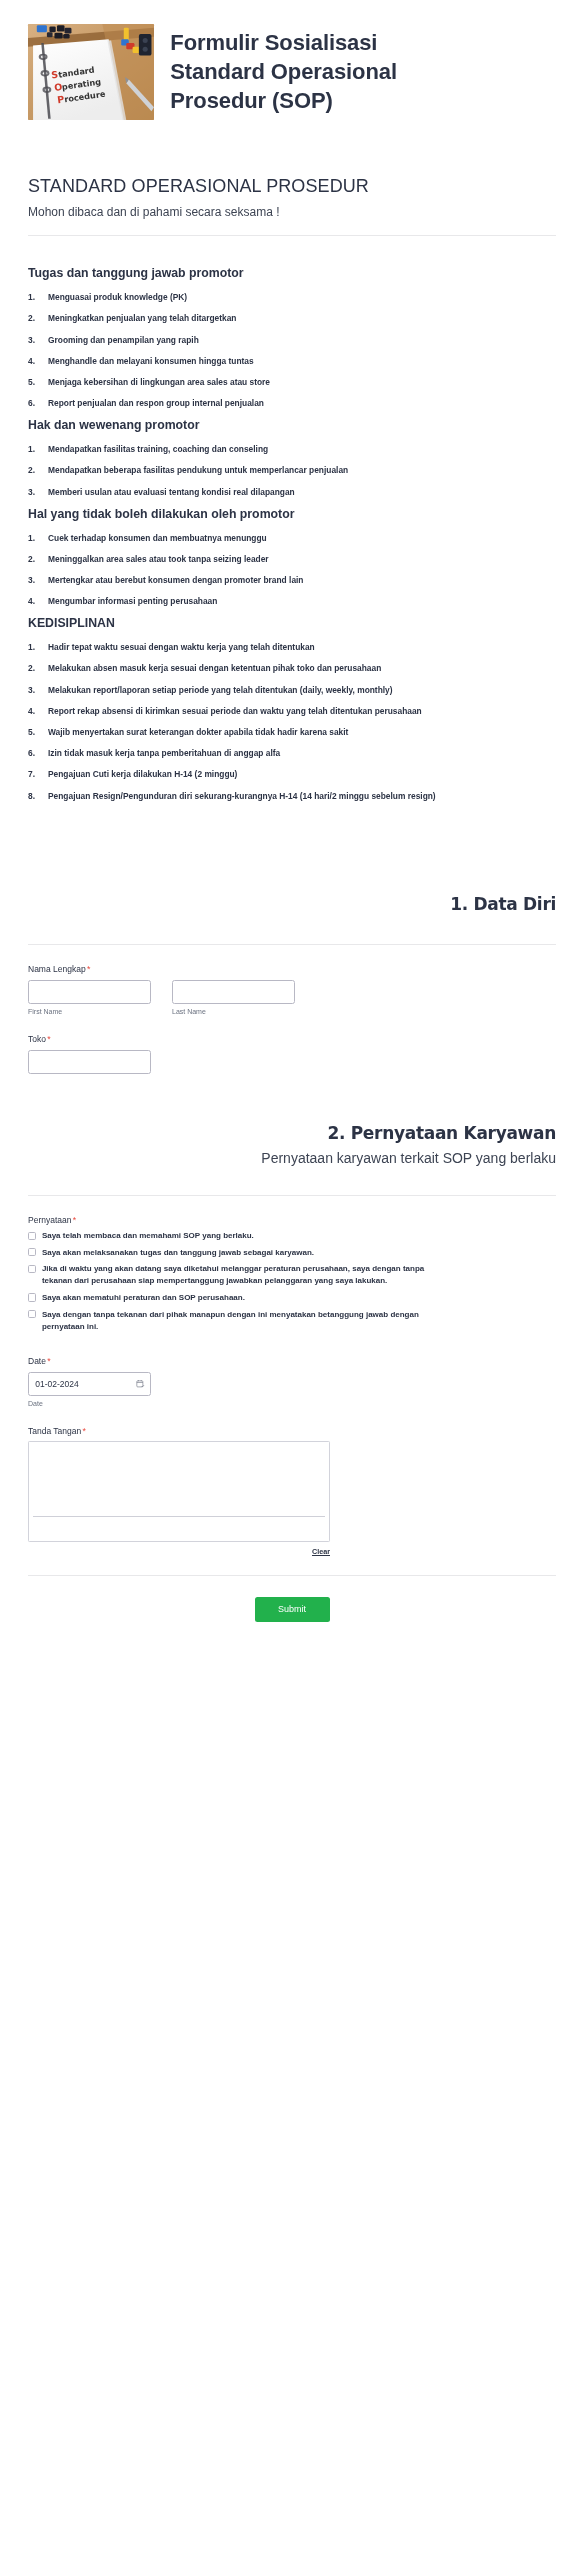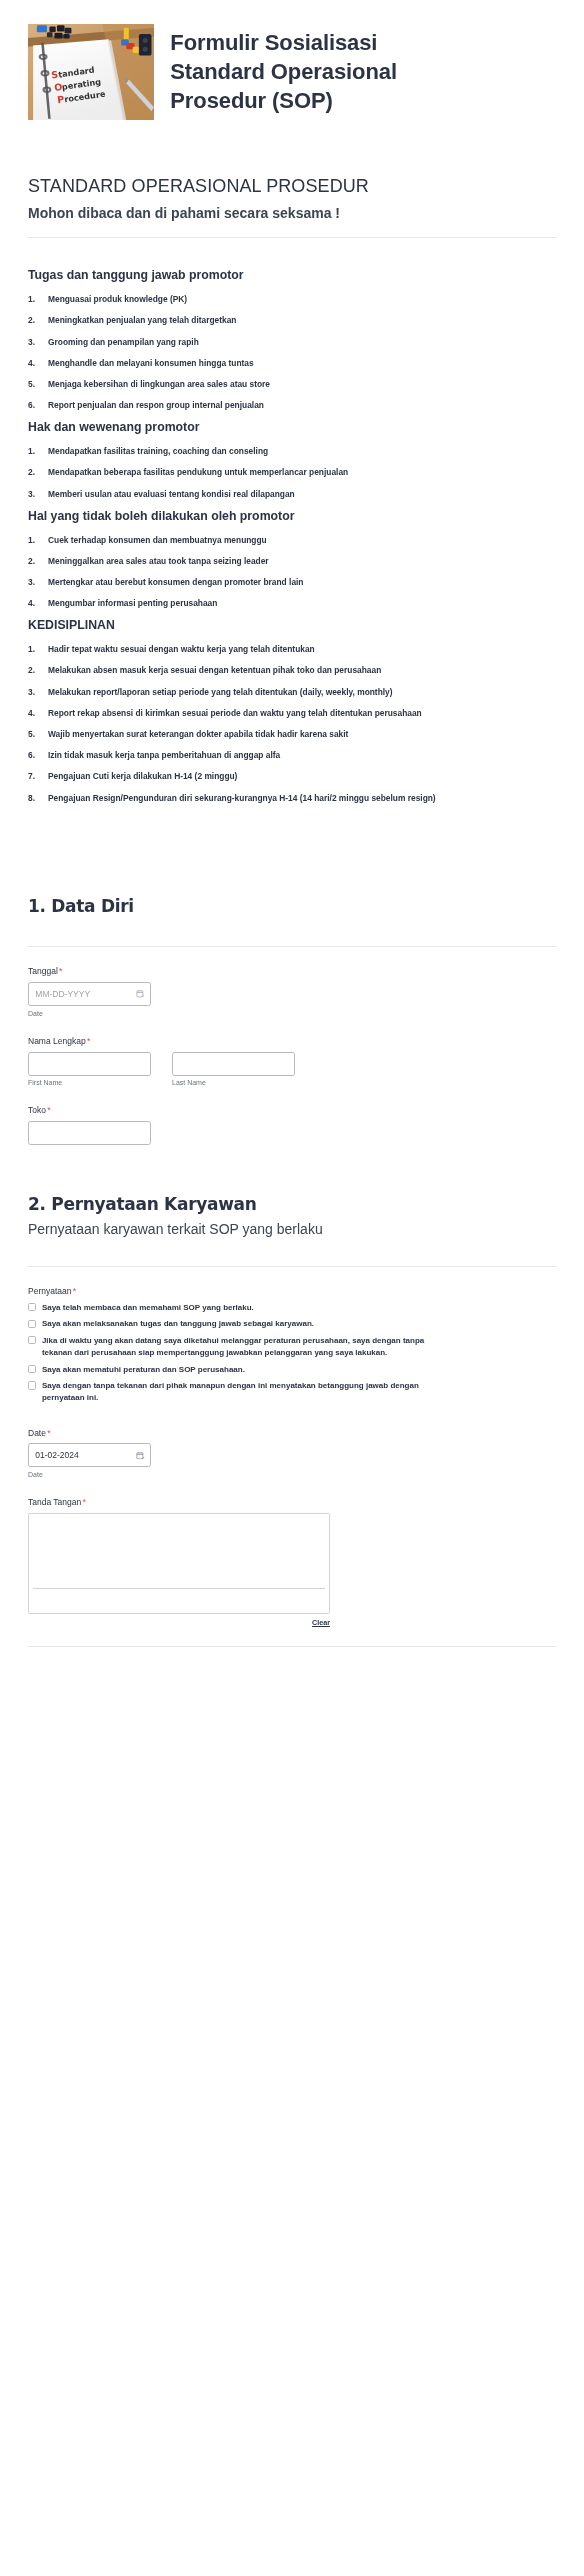--- a/index.html
+++ b/index.html
@@ -69,22 +69,22 @@
   .sop-heading-top {
     font-size: 18px;
     font-weight: 400;
     color: #2c3345;
     letter-spacing: 0.1px;
     padding-top: 28px;
     padding-bottom: 8.2px;
   }
 
   .sop-sub {
-    font-size: 14px;
-    font-weight: 700;
+    font-size: 12px;
+    font-weight: 400;
     color: #3d4453;
     padding-bottom: 16.3px;
   }
 
   .sop-body {
     padding-top: 30px;
     padding-bottom: 6.3px;
   }
 
   .sop-section-title {
@@ -127,21 +127,21 @@
     letter-spacing: -0.3px;
     line-height: 1.25;
   }
 
   .section-desc {
     font-size: 14px;
     color: #3d4453;
     margin-top: 5.7px;
   }
 
-  .section-gap-top { padding-top: 49px; }
+  .section-gap-top { padding-top: 49px; text-align: right; }
   .section-gap-bottom { padding-bottom: 29px; }
 
   
   .fields { padding: 0 28px; }
 
   .field { padding-top: 19px; }
 
   .field-label {
     font-size: 8.5px;
     font-weight: 400;
@@ -459,38 +459,20 @@
   <div class="spacer-lg"></div>
 
   <div class="section-block section-gap-top section-gap-bottom">
     <div class="section-heading">1. Data Diri</div>
   </div>
 
   <hr class="hr">
 
   <div class="fields">
 
-    <div class="field">
-      <label class="field-label">
-        <span>Tanggal</span><span class="req">*</span>
-      </label>
-      <div class="date-wrap">
-        <input class="input-box" type="text" placeholder="MM-DD-YYYY" style="">
-        <span class="cal-icon">
-          <svg viewBox="0 0 16 16" fill="none" stroke="#9296a3" stroke-width="1.1">
-            <rect x="1.5" y="2.8" width="11" height="11" rx="1.5"></rect>
-            <line x1="1.5" y1="5.8" x2="12.5" y2="5.8"></line>
-            <line x1="4.4" y1="1.4" x2="4.4" y2="3.6"></line>
-            <line x1="9.6" y1="1.4" x2="9.6" y2="3.6"></line>
-            <polyline points="10,12.2 11.6,13.8 14.6,10.6"></polyline>
-          </svg>
-        </span>
-      </div>
-      <div class="sub-label">Date</div>
-    </div>
 
     <div class="field">
       <label class="field-label">
         <span>Nama Lengkap</span><span class="req">*</span>
       </label>
       <div class="name-row">
         <div class="name-col">
           <input class="input-box" type="text" style="">
           <div class="sub-label">First Name</div>
         </div>
@@ -578,15 +560,18 @@
         <span class="sig-clear">Clear</span>
       </div>
     </div>
 
   </div>
 
   <div class="spacer-md"></div>
 
   <hr class="hr">
 
+  <div class="submit-area">
+    <button class="submit-btn">Submit</button>
+  </div>
 
 </div>
 
 
 </body></html>

